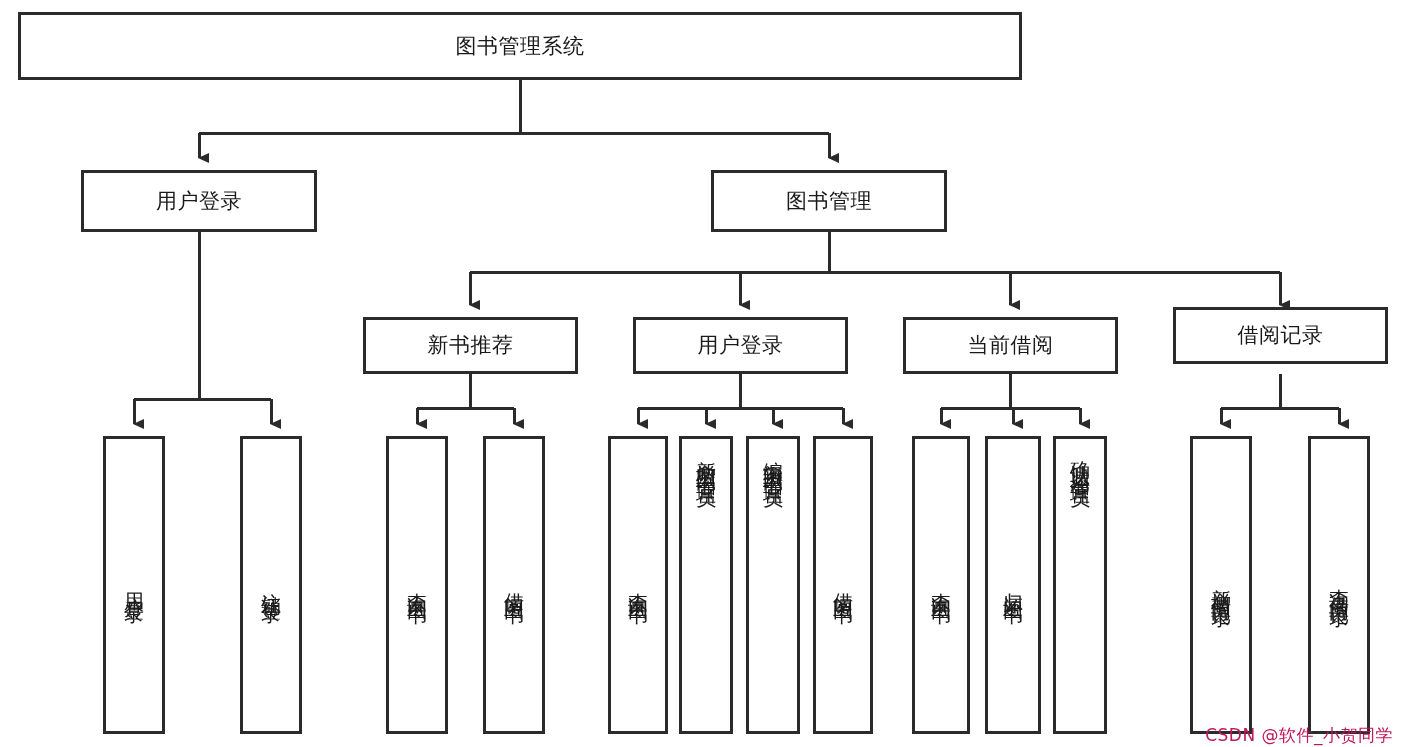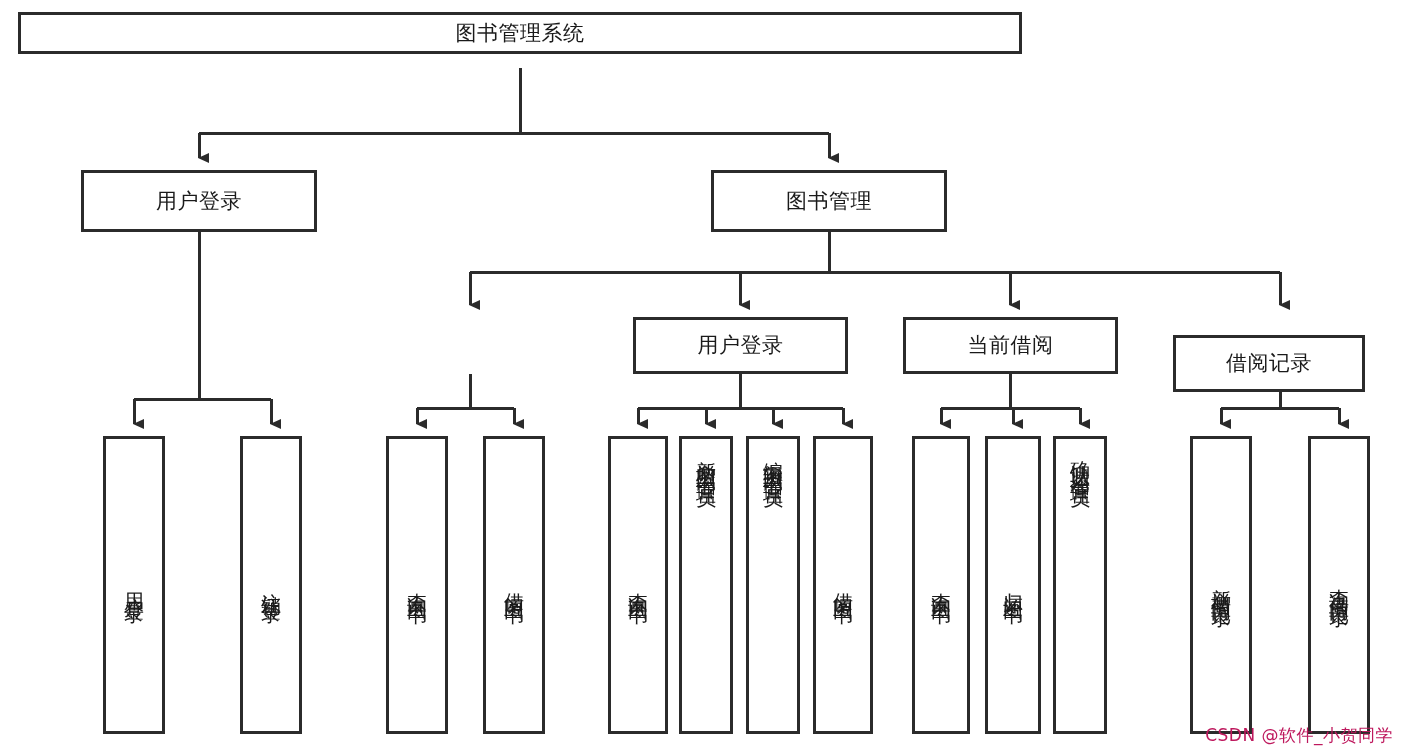--- a/index.html
+++ b/index.html
@@ -123,38 +123,41 @@
       <path d="M1013,408 L1013,424" marker-end="url(#arrowhead)"></path>
       <path d="M1080,408 L1080,424" marker-end="url(#arrowhead)"></path>
 
       <path d="M1280,374 L1280,408"></path>
       <path d="M1221,408 L1339,408"></path>
       <path d="M1221,408 L1221,424" marker-end="url(#arrowhead)"></path>
       <path d="M1339,408 L1339,424" marker-end="url(#arrowhead)"></path>
     </g>
   </svg>
 
-  <div class="node-box" style="left:18px; top:12px; width:1004px; height:42px;">
+  <div class="node-box" style="left:18px; top:12px; width:1004px; height:68px;">
     <span class="node-label-h">图书管理系统</span>
   </div>
 
   <div class="node-box" style="left:81px; top:170px; width:236px; height:62px;">
     <span class="node-label-h">用户登录</span>
   </div>
   <div class="node-box" style="left:711px; top:170px; width:236px; height:62px;font-family:Liberation Serif, serif;">
     <span class="node-label-h">图书管理</span>
   </div>
 
+  <div class="node-box" style="left:363px; top:317px; width:215px; height:57px;">
+    <span class="node-label-h">新书推荐</span>
+  </div>
   <div class="node-box" style="left:633px; top:317px; width:215px; height:57px;">
     <span class="node-label-h">用户登录</span>
   </div>
   <div class="node-box" style="left:903px; top:317px; width:215px; height:57px;justify-content:center;">
     <span class="node-label-h">当前借阅</span>
   </div>
-  <div class="node-box" style="left:1173px; top:335px; width:192px; height:57px;">
+  <div class="node-box" style="left:1173px; top:307px; width:215px; height:57px;">
     <span class="node-label-h">借阅记录</span>
   </div>
 
   <div class="node-box leaf-box center-text" style="left:103px; top:436px; width:62px; height:298px;">
     <span class="node-label-v">用户登录</span>
   </div>
   <div class="node-box leaf-box center-text" style="left:240px; top:436px; width:62px; height:298px;">
     <span class="node-label-v">注销登录</span>
   </div>
 

